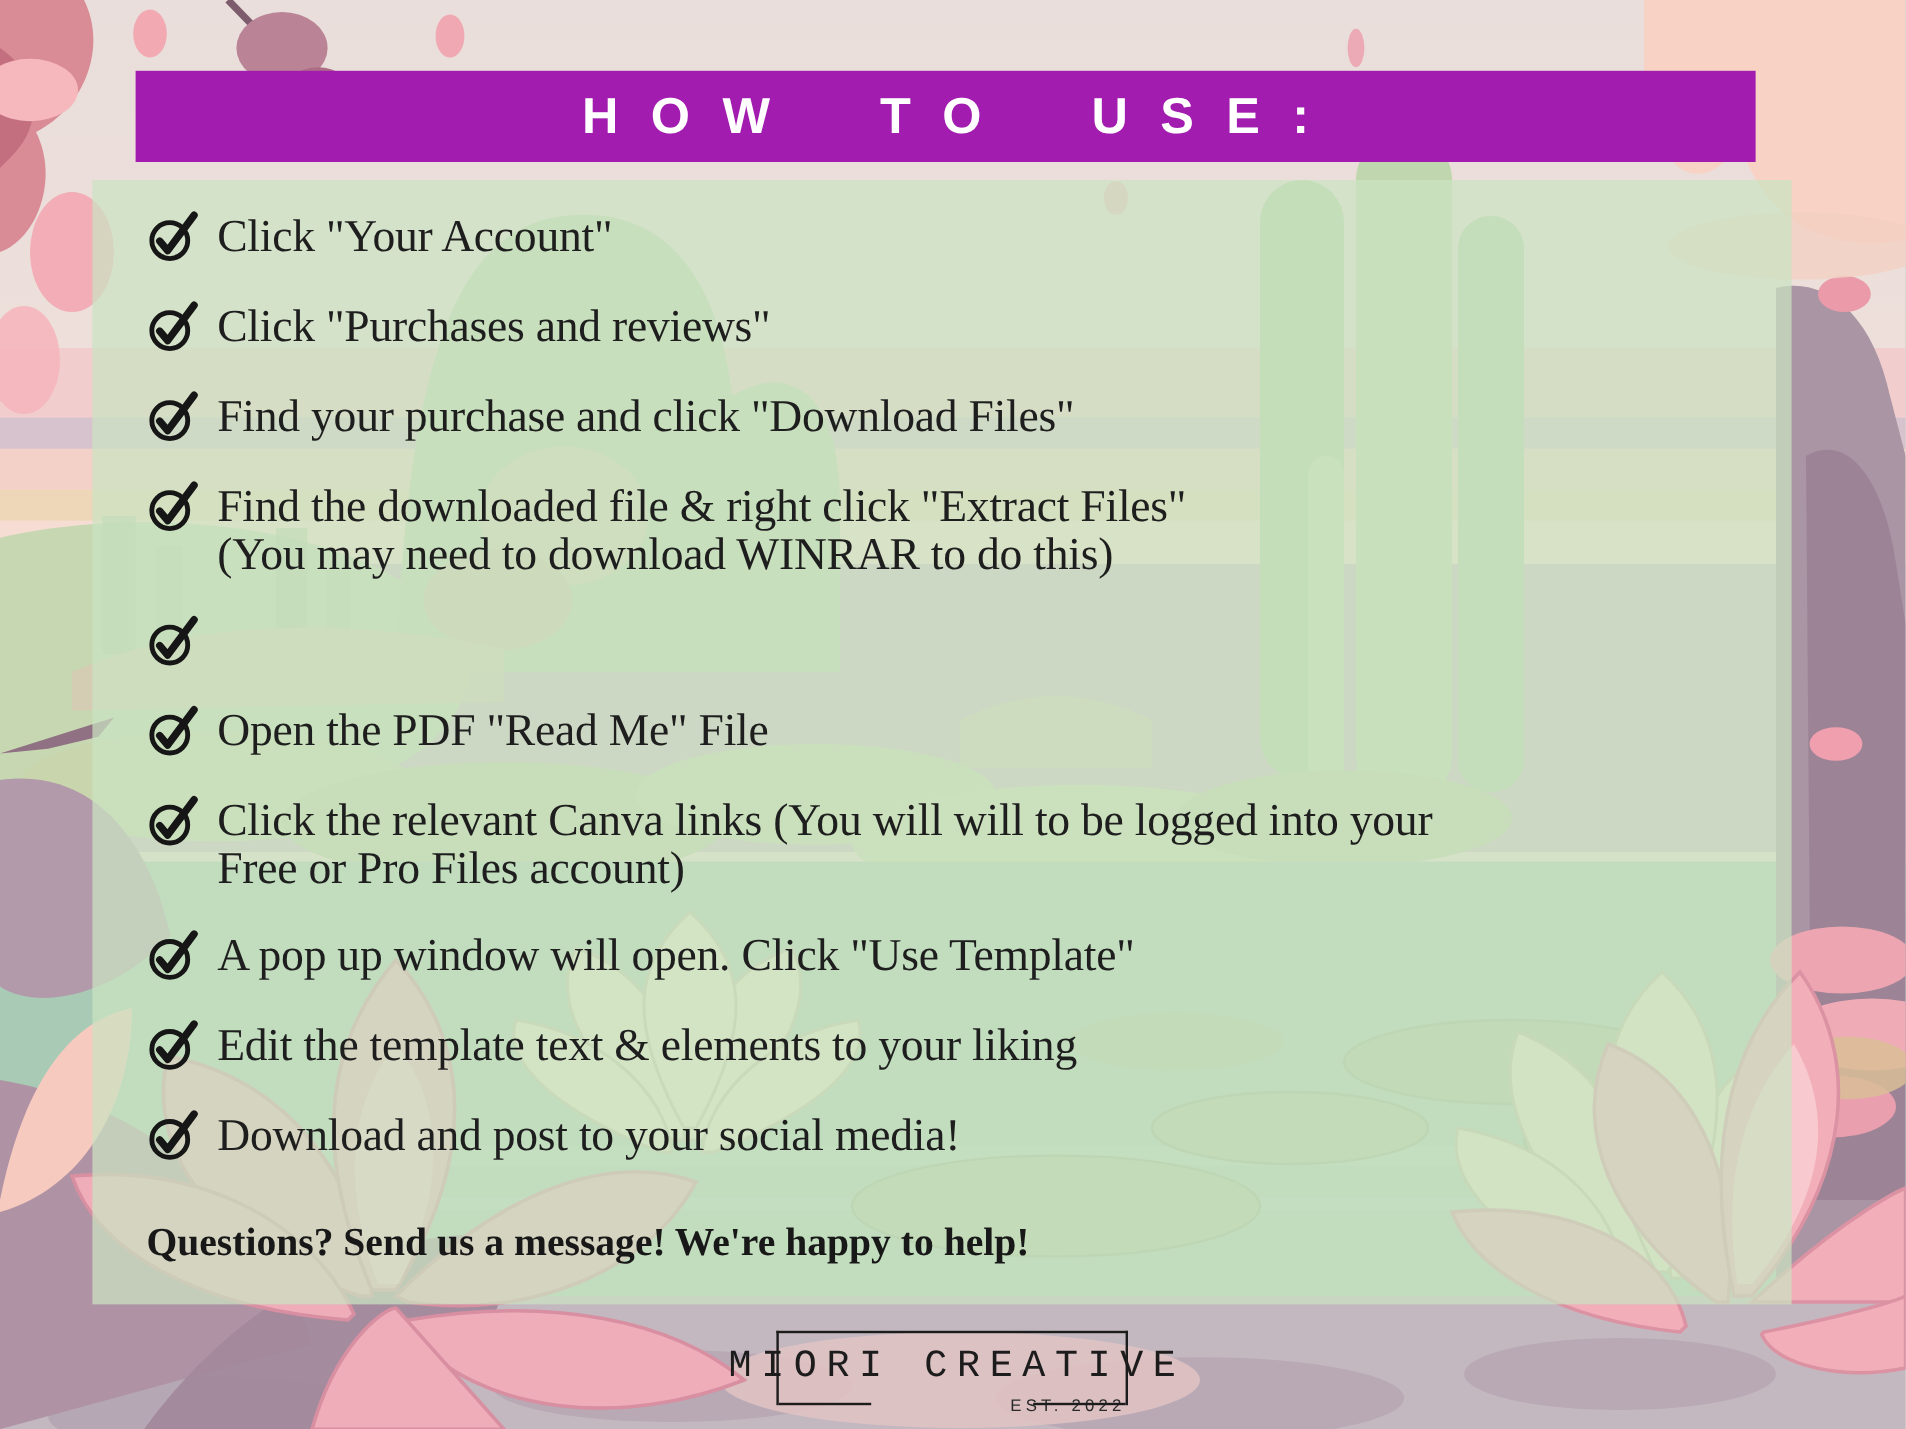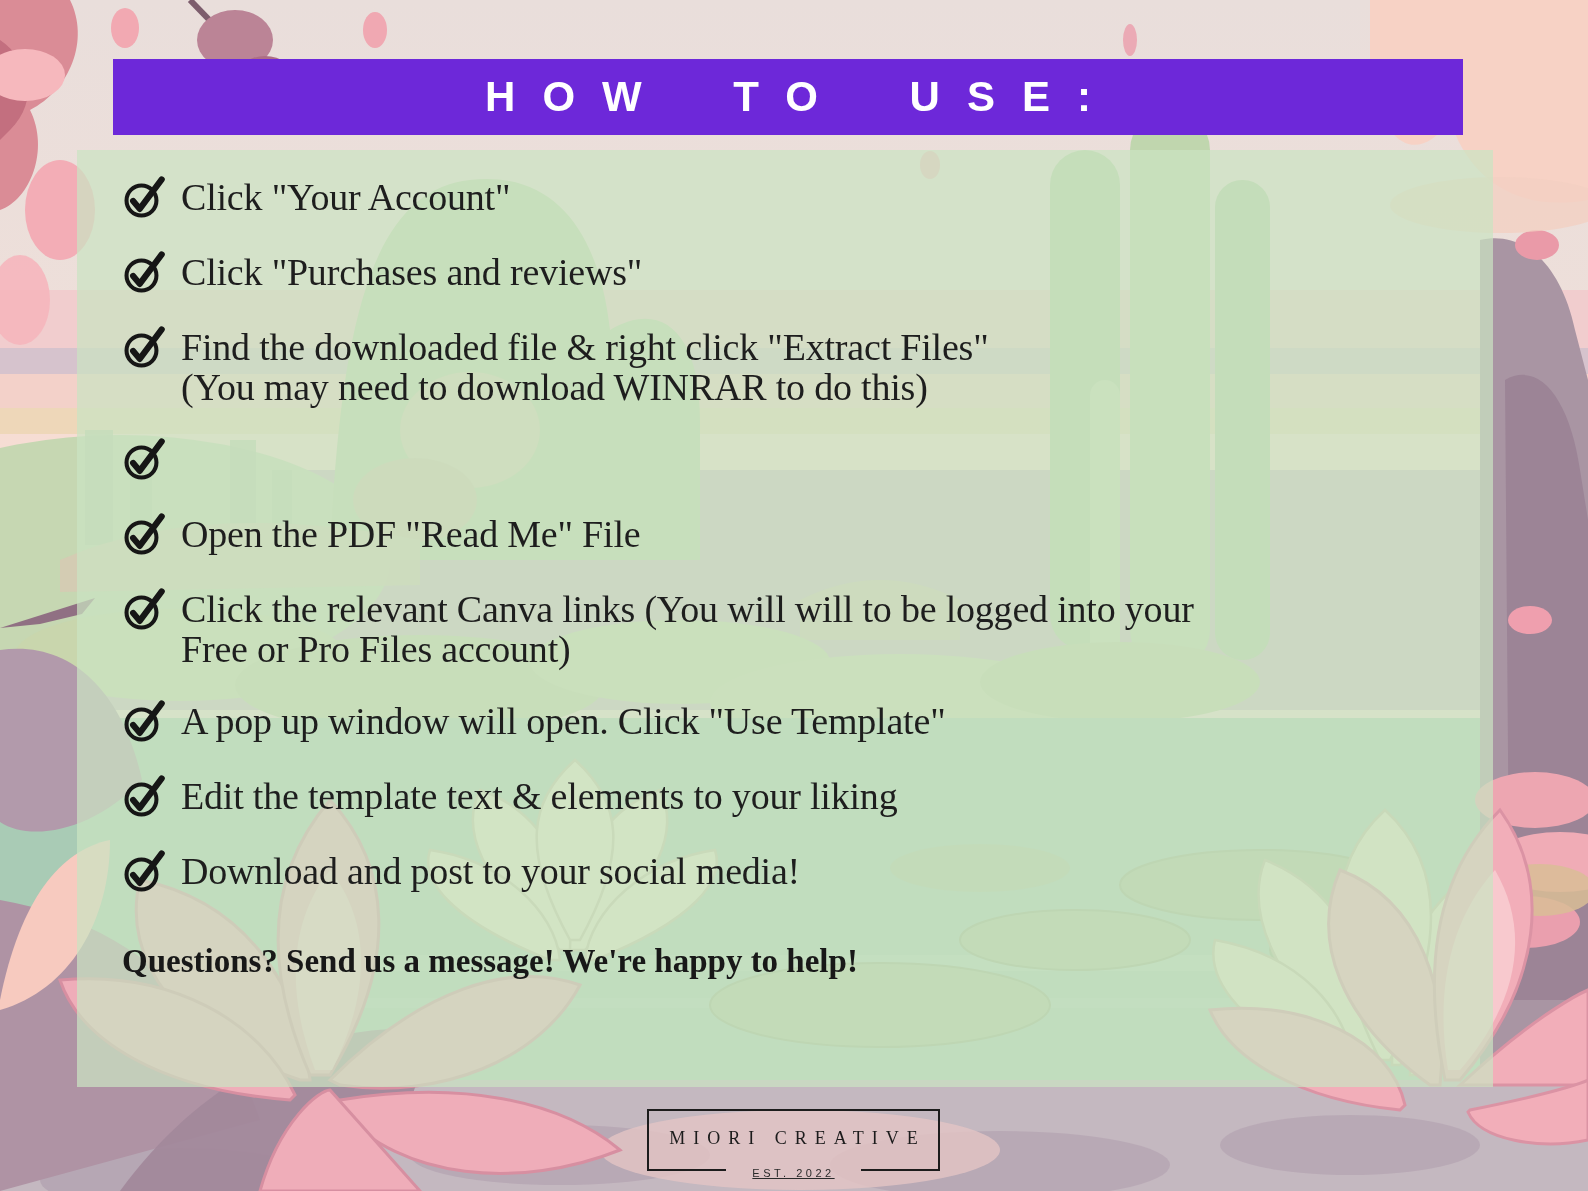--- a/index.html
+++ b/index.html
@@ -8,21 +8,21 @@
     font-family:"Liberation Serif","DejaVu Serif",serif;
     -webkit-font-smoothing:antialiased;
   }
   .bg{position:absolute;left:0;top:0;width:1588px;height:1191px;display:block;}
   .panel-tint{
     position:absolute;left:77px;top:150px;width:1416px;height:937px;
     background:rgba(203,227,194,0.72);
   }
   .banner{
     position:absolute;left:113px;top:59px;width:1350px;height:76px;
-    background:#6d28d9;display:flex;align-items:center;justify-content:center;
+    background:#a21caf;display:flex;align-items:center;justify-content:center;
   }
   .banner h1{
     margin:0;color:#ffffff;
     font-family:"Liberation Sans","DejaVu Sans",sans-serif;
     font-weight:700;font-size:42px;letter-spacing:27px;text-indent:27px;
     word-spacing:26px;white-space:nowrap;
   }
   .content{
     position:absolute;left:77px;top:150px;width:1416px;height:937px;
     box-sizing:border-box;padding:26px 40px 0 45px;color:#1e1e1e;
@@ -44,28 +44,28 @@
     border:2.5px solid #1c1c1c;border-bottom:none;box-sizing:border-box;
     display:flex;align-items:center;justify-content:center;
     color:#1c1c1c;
   }
   .logo-box::before,.logo-box::after{
     content:"";position:absolute;bottom:0;height:2.5px;width:77px;background:#1c1c1c;
   }
   .logo-box::before{left:0;}
   .logo-box::after{right:0;}
   .logo-name{
-    font-family:Liberation Serif, serif;
-    font-size:18px;letter-spacing:8px;text-indent:8px;white-space:nowrap;
+    font-family:Liberation Mono, monospace;
+    font-size:32px;letter-spacing:8px;text-indent:8px;white-space:nowrap;
     margin-top:-6px;
   }
   .logo-est{
-    position:absolute;left:0;right:0;bottom:-8px;text-align:center;
+    position:absolute;left:0;right:0;bottom:-8px;text-align:right;
     font-family:"Liberation Sans","DejaVu Sans",sans-serif;
-    font-size:11px;letter-spacing:3.5px;color:#2a2a2a;white-space:nowrap;text-decoration:underline;
+    font-size:14px;letter-spacing:3.5px;color:#2a2a2a;white-space:nowrap;
   }
   .defs-holder{position:absolute;width:0;height:0;overflow:hidden;}
 </style>
 </head>
 <body>
 
 <svg class="defs-holder" aria-hidden="true">
   <symbol id="ckm" viewBox="0 0 52 50">
     <circle cx="22" cy="29" r="17" fill="none" stroke="currentColor" stroke-width="4.6"></circle>
     <path d="M12.5 29.5 L20 38.5 L45 5" fill="none" stroke="currentColor" stroke-width="7" stroke-linecap="round" stroke-linejoin="round"></path>
@@ -221,20 +221,29 @@
     <div class="item">
       <svg class="check">
           <use href="#ckm"></use>
         </svg>
       <span class="lines">
           <span class="line">Click "Purchases and reviews"</span>
           <span class="line"></span>
         </span>
     </div>
 
+    <div class="item">
+      <svg class="check">
+          <use href="#ckm"></use>
+        </svg>
+      <span class="lines">
+          <span class="line">Find your purchase and click "Download Files"</span>
+          <span class="line"></span>
+        </span>
+    </div>
 
     <div class="item">
       <svg class="check">
           <use href="#ckm"></use>
         </svg>
       <span class="lines">
           <span class="line">Find the downloaded file &amp; right click "Extract Files"</span>
           <span class="line">(You may need to download WINRAR to do this)</span>
         </span>
     </div>

